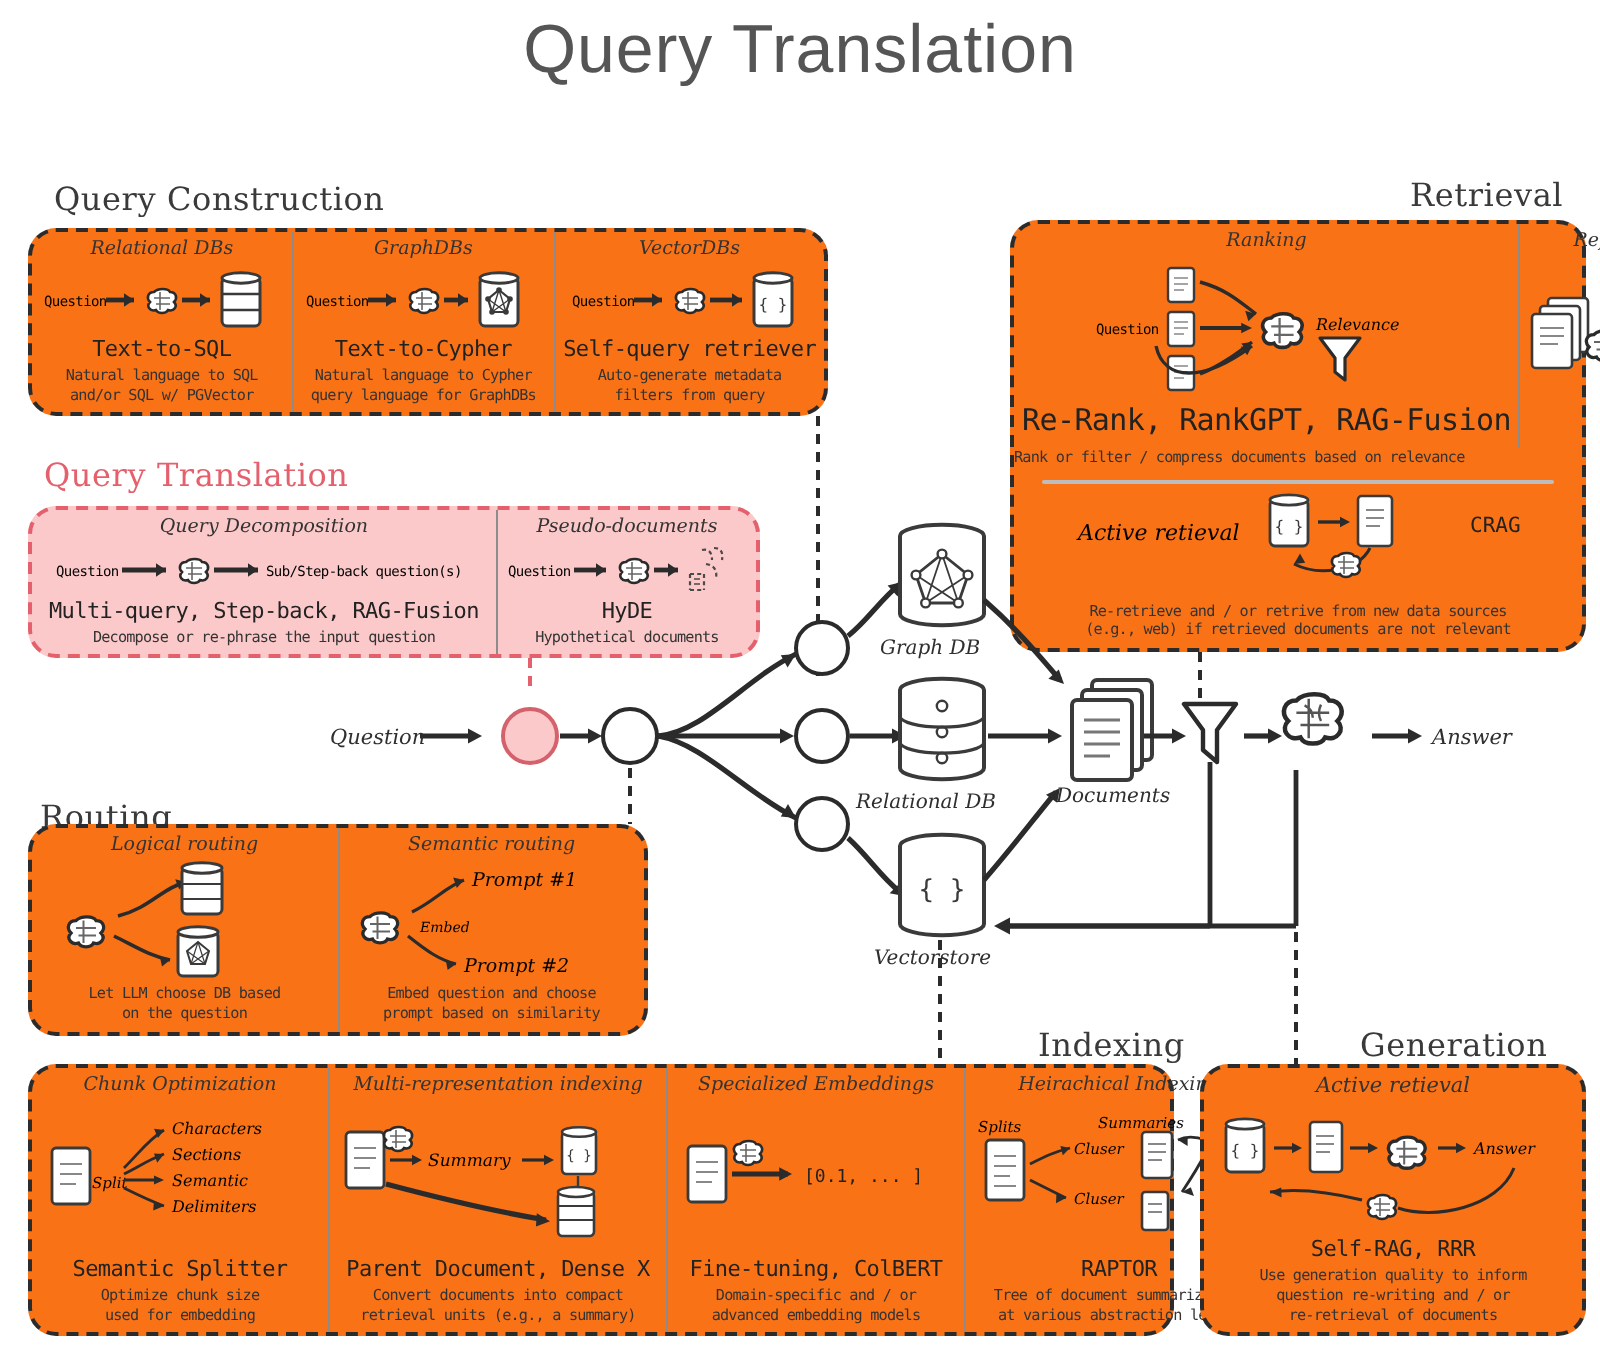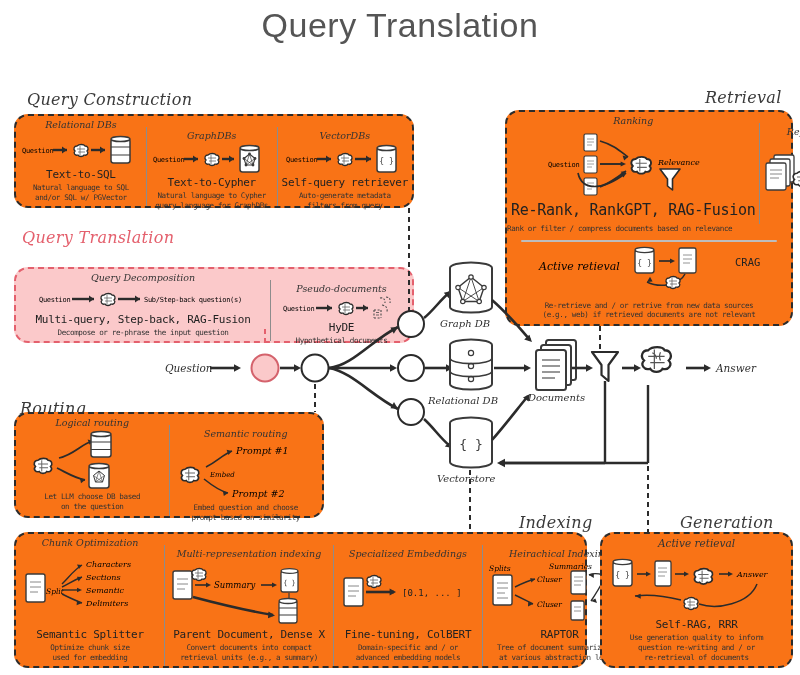--- a/index.html
+++ b/index.html
@@ -11,21 +11,21 @@
   
   #page-title{
     position:absolute;left:0;top:6px;width:800px;text-align:center;
     font-family:"Liberation Sans",sans-serif;
     font-size:34px;font-weight:400;color:#555;letter-spacing:.5px;
   }
 
   
   .sec-head{
     position:absolute;font-family:"DejaVu Serif",serif;
-    font-style:italic;font-size:15px;color:#3a3a3a;white-space:nowrap;
+    font-size:15px;color:#3a3a3a;white-space:nowrap;
     letter-spacing:.3px;
     text-align:right;
   }
   .sec-head.pink{color:#e4606d;}
 
   
   .panel{
     position:absolute;border:2px dashed #2b2b2b;border-radius:14px;
     background:#f97316;box-sizing:border-box;
   }
@@ -33,21 +33,21 @@
     border-color:#e4606d;background:#fbc9ca;
   }
 
   
   .cols{display:flex;width:100%;height:100%;box-sizing:border-box;}
   .col{
     flex:1;box-sizing:border-box;position:relative;
     display:flex;flex-direction:column;align-items:center;
     padding:3px 4px 3px;
   }
-  .col + .col{border-left:1.5px solid #8c8c8c;margin-top:11px;}
+  .col + .col{border-left:1.5px solid #8c8c8c;}
 
   .col-title{
     font-family:"DejaVu Serif",serif;font-style:italic;
     font-size:9.5px;color:#333;text-align:center;margin-bottom:2px;
     white-space:nowrap;
   }
   .glyph-row{
     flex:1;display:flex;align-items:center;justify-content:center;
     width:100%;
   }
@@ -179,21 +179,21 @@
         </svg>
       </div>
       <div class="col-name">Self-query retriever</div>
       <div class="col-desc" style="white-space:pre-line">Auto-generate metadata
 filters from query</div>
     </div>
 
   </div>
 </div>
 
-<div class="panel pink" style="left:14px;top:267px;width:400px;height:76px;">
+<div class="panel pink" style="left:14px;top:253px;width:366px;height:76px;">
   <div class="cols">
 
     <div class="col" style="flex:1.85">
       <div class="col-title">Query Decomposition</div>
       <div class="glyph-row">
         <svg width="210" height="22" viewBox="0 0 210 22">
           <text x="1" y="14" class="tinym" style="font-size:7px">Question</text>
           <path d="M34 11 H56" stroke="#2b2b2b" stroke-width="2.4" fill="none"></path>
           <path d="M56 11 l-5 -3.4 v6.8 z" fill="#2b2b2b"></path>
           <g transform="translate(62,2)">

